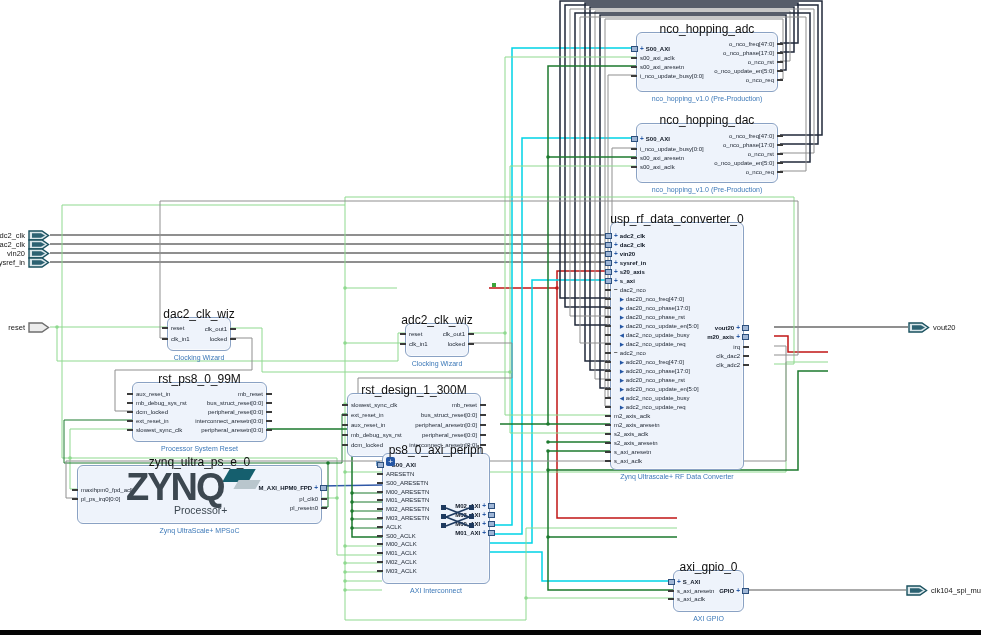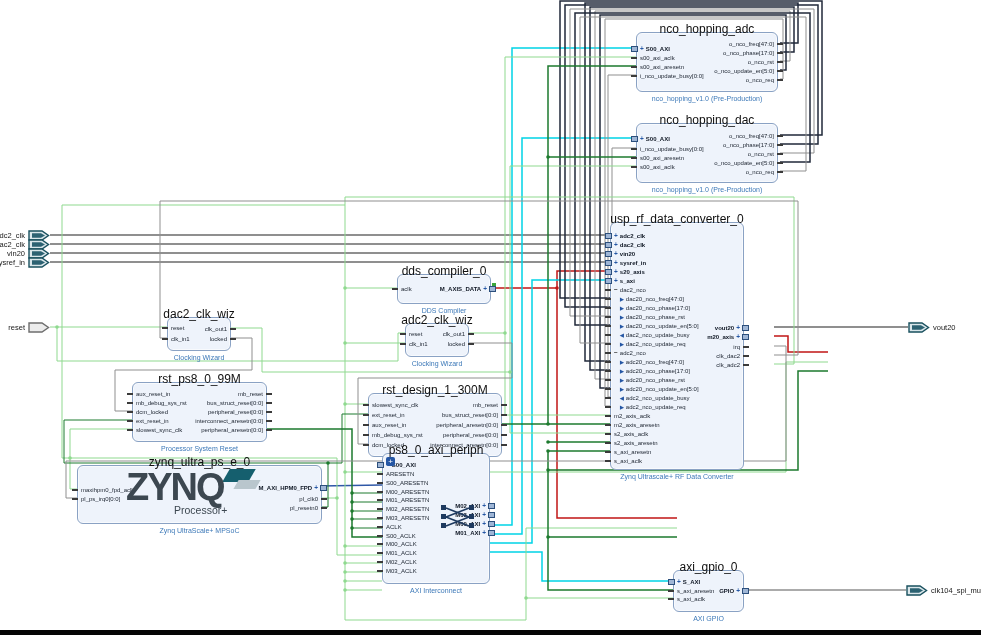--- a/index.html
+++ b/index.html
@@ -365,33 +365,20 @@
       </div>
       <div class="port right " style="top: 129px;">
         <span class="tick"></span>
         <span class="plabel">clk_dac2</span>
       </div>
       <div class="port right " style="top: 138px;">
         <span class="tick"></span>
         <span class="plabel">clk_adc2</span>
       </div>
     </div>
-    <div class="block" style="left: 397px; top: 274px; width: 92px; height: 28px;">
-      <div class="btitle">dds_compiler_0</div>
-      <div class="bcaption">DDS Compiler</div>
-      <div class="port left " style="top: 10px;">
-        <span class="tick"></span>
-        <span class="plabel">aclk</span>
-      </div>
-      <div class="port right iface" style="top: 10px;">
-        <span class="tick if"></span>
-        <span class="psym">+</span>
-        <span class="plabel">M_AXIS_DATA</span>
-      </div>
-    </div>
     <div class="block" style="left: 167px; top: 317px; width: 62px; height: 32px;">
       <div class="btitle">dac2_clk_wiz</div>
       <div class="bcaption">Clocking Wizard</div>
       <div class="port left " style="top: 6px;">
         <span class="tick"></span>
         <span class="plabel">reset</span>
       </div>
       <div class="port left " style="top: 17px;">
         <span class="tick"></span>
         <span class="plabel">clk_in1</span>
@@ -462,21 +449,21 @@
       </div>
       <div class="port right " style="top: 34px;">
         <span class="tick"></span>
         <span class="plabel">interconnect_aresetn[0:0]</span>
       </div>
       <div class="port right " style="top: 43px;">
         <span class="tick"></span>
         <span class="plabel">peripheral_aresetn[0:0]</span>
       </div>
     </div>
-    <div class="block" style="left: 368px; top: 393px; width: 132px; height: 62px;">
+    <div class="block" style="left: 347px; top: 393px; width: 132px; height: 62px;">
       <div class="btitle">rst_design_1_300M</div>
       <div class="bcaption">Processor System Reset</div>
       <div class="port left " style="top: 7px;">
         <span class="tick"></span>
         <span class="plabel">slowest_sync_clk</span>
       </div>
       <div class="port left " style="top: 17px;">
         <span class="tick"></span>
         <span class="plabel">ext_reset_in</span>
       </div>

